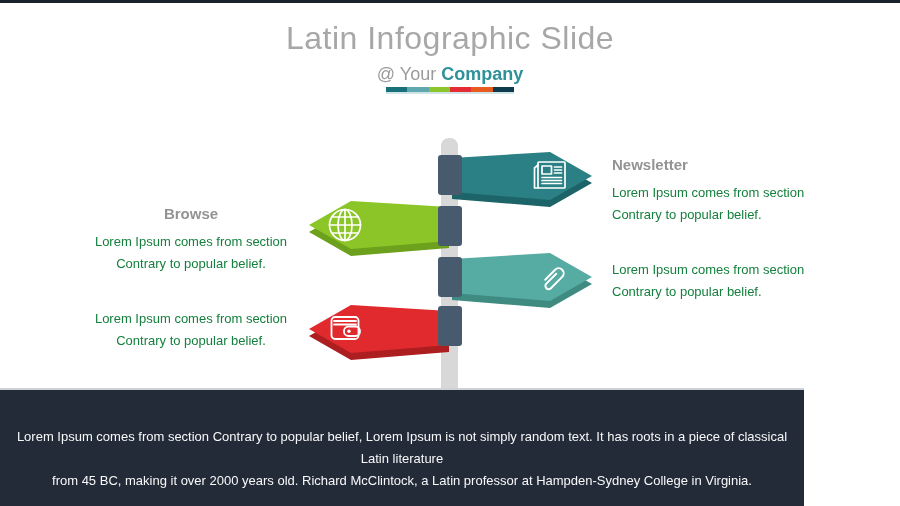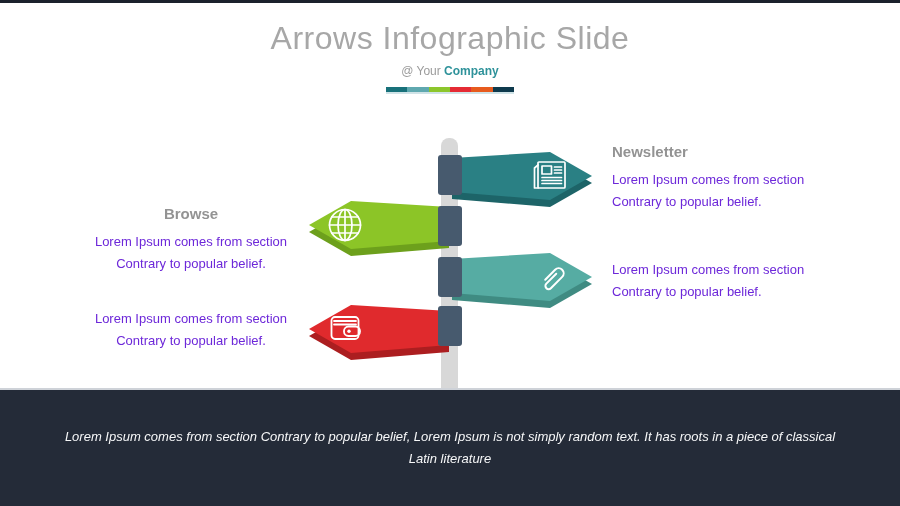--- a/index.html
+++ b/index.html
@@ -7,21 +7,21 @@
     position:relative;width:900px;height:506px;background:#ffffff;overflow:hidden;
     font-family:"Liberation Sans","DejaVu Sans",sans-serif;
   }
   .top-edge{position:absolute;left:0;top:0;width:900px;height:3px;background:#1b212c;}
   .title{
     position:absolute;left:0;top:20px;width:100%;text-align:center;
     font-size:32px;font-weight:300;color:#a7a7a7;letter-spacing:.5px;
   }
   .subtitle{
     position:absolute;left:0;top:64px;width:100%;text-align:center;
-    font-size:12px;color:#9b9b9b;font-weight:400;
+    font-size:18px;color:#9b9b9b;font-weight:400;
   }
   .subtitle .company{font-weight:bold;}
   .divider{
     position:absolute;left:386px;top:87px;width:128px;height:5px;display:flex;
     box-shadow:0 2px 0 rgba(120,175,185,.35);
   }
   .divider span{flex:1;height:100%;}
   
   .pole{
     position:absolute;left:441px;top:138px;width:17px;height:250px;
@@ -33,44 +33,44 @@
   }
   .clamp.c1{top:155px;} .clamp.c2{top:206px;} .clamp.c3{top:257px;} .clamp.c4{top:306px;}
   .arrow{position:absolute;width:140px;height:58px;z-index:2;}
   .arrow.a1{left:452px;top:151px;}
   .arrow.a2{left:309px;top:200px;}
   .arrow.a3{left:452px;top:252px;}
   .arrow.a4{left:309px;top:304px;}
   
   .info{position:absolute;width:200px;}
   .info .label{font-size:15px;font-weight:bold;color:#939393;margin:0 0 9px 0;}
-  .info .desc{font-size:13px;color:#6d28d9;line-height:21.5px;}
+  .info .desc{font-size:13px;color:#15803d;line-height:21.5px;}
   .info.right-col{left:612px;text-align:left;}
   .info.left-col{left:92px;width:198px;text-align:center;}
-  .info.i-newsletter{top:143px;}
+  .info.i-newsletter{top:156px;}
   .info.i-browse{top:205px;}
   .info.i-attachment{top:259px;}
   .info.i-document{top:308px;}
   
   .footer{
-    position:absolute;left:0;top:388px;width:900px;height:118px;
-    border-top:2px solid #ced2d8;box-sizing:border-box;font-style:italic;
+    position:absolute;left:0;top:388px;width:804px;height:118px;
+    border-top:2px solid #ced2d8;box-sizing:border-box;
   }
   .footer-text{
     margin:36px auto 0;width:800px;text-align:center;color:#f7f8f9;
     font-size:13px;line-height:22px;
   }
 </style>
 </head>
 <body>
 
 <div class="slide">
   <div class="top-edge"></div>
 
-  <div class="title">Arrows Infographic Slide</div>
+  <div class="title">Latin Infographic Slide</div>
 
   <div class="subtitle"><span>@ Your </span><span class="company" style="color: rgb(46, 146, 154);">Company</span></div>
 
   <div class="divider">
     <span style="background: rgb(24, 113, 122);"></span>
     <span style="background: rgb(95, 168, 175);"></span>
     <span style="background: rgb(140, 198, 44);"></span>
     <span style="background: rgb(229, 43, 52);"></span>
     <span style="background: rgb(231, 91, 30);"></span>
     <span style="background: rgb(14, 58, 77);"></span>
@@ -145,15 +145,16 @@
   </div>
 
   <div class="info left-col i-document">
     <div class="desc">Lorem Ipsum comes from section</div>
     <div class="desc">Contrary to popular belief.</div>
   </div>
 
   <div class="footer" style="background: rgb(36, 43, 56);">
     <div class="footer-text">
       <div>Lorem Ipsum comes from section Contrary to popular belief, Lorem Ipsum is not simply random text. It has roots in a piece of classical Latin literature</div>
+      <div>from 45 BC, making it over 2000 years old. Richard McClintock, a Latin professor at Hampden-Sydney College in Virginia.</div>
     </div>
   </div>
 </div>
 
 </body></html>

